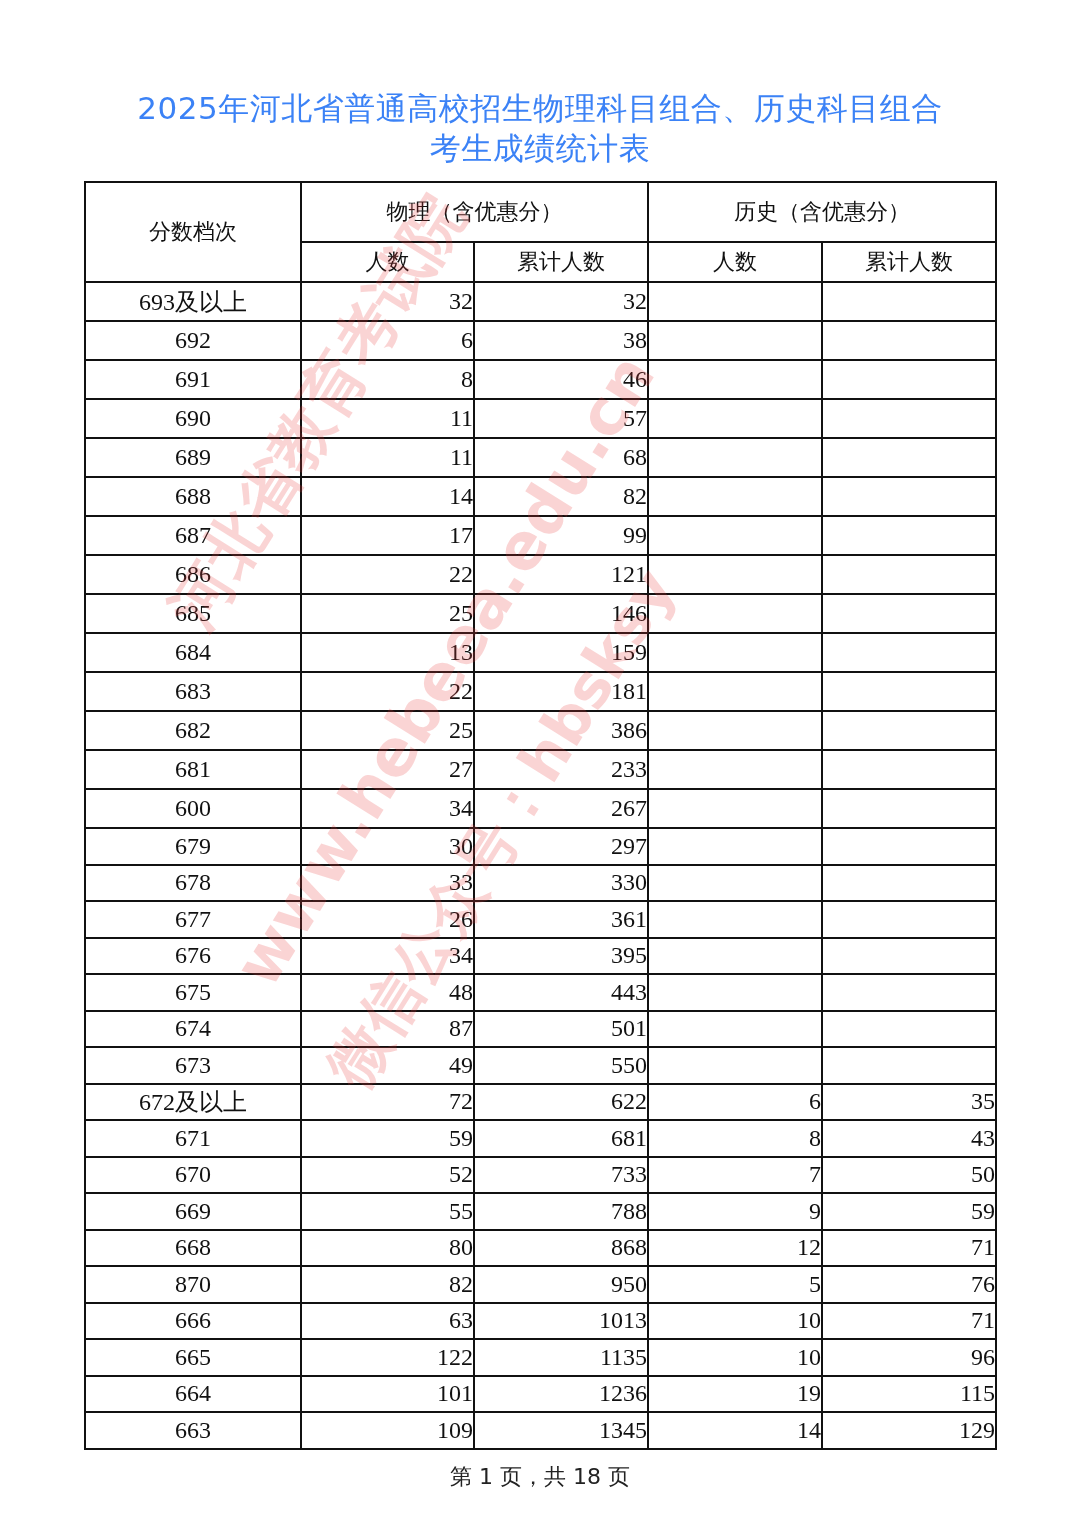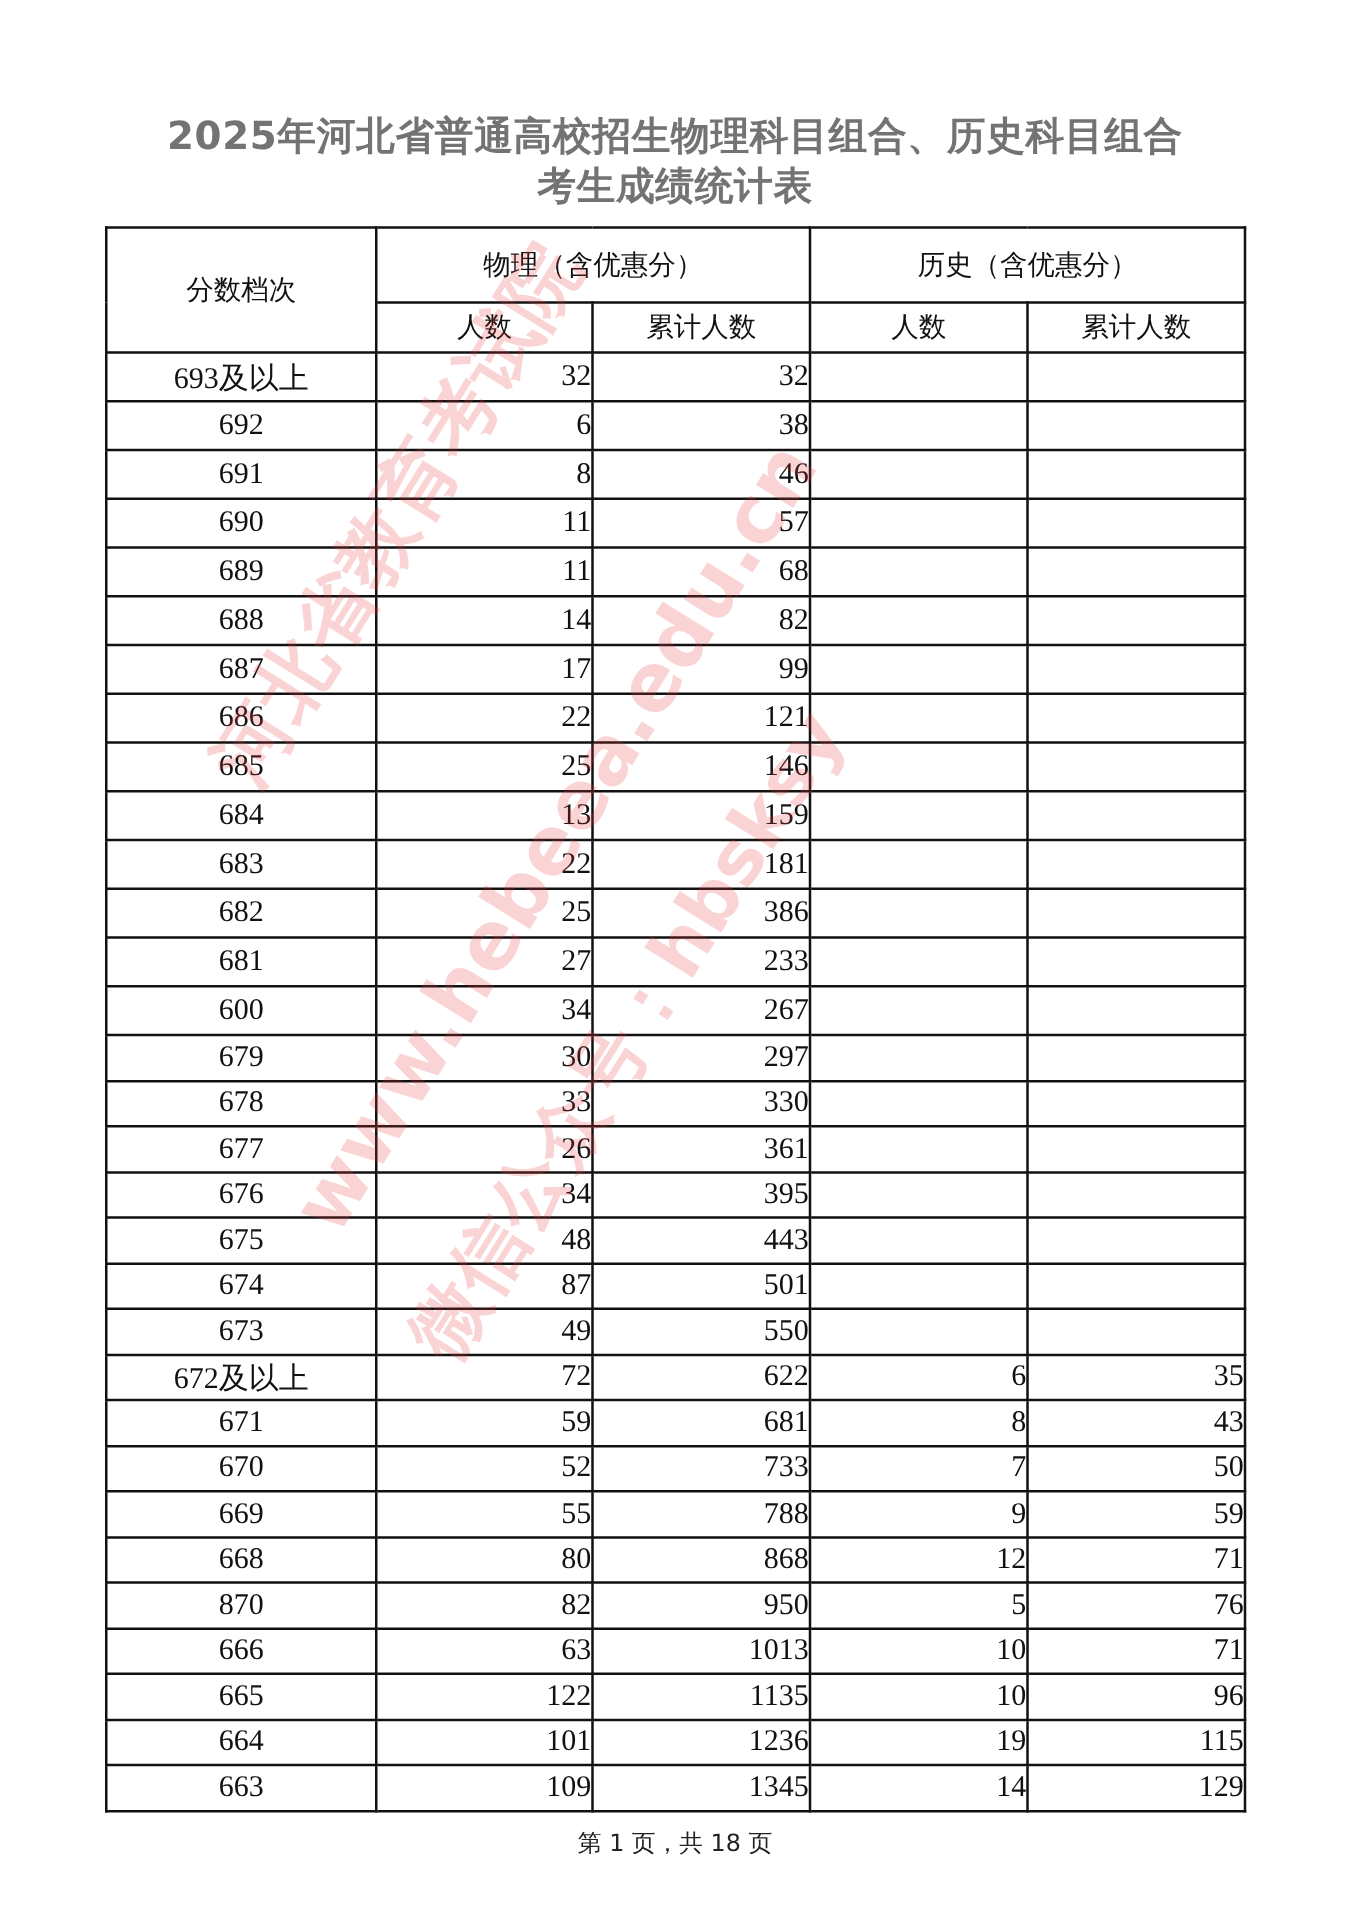--- a/index.html
+++ b/index.html
@@ -1,37 +1,37 @@
 <!DOCTYPE html>
 <html><head>
 <meta charset="utf-8">
 <style>
   html, body { margin: 0; padding: 0; background: #ffffff; }
   body { width: 1080px; height: 1528px; position: relative; overflow: hidden;
          font-family: "Liberation Serif", "DejaVu Serif", serif; color: #111; }
   .title { position: absolute; left: 0; width: 1080px; text-align: center;
-           font-family: "DejaVu Sans", "Liberation Sans", sans-serif; font-weight: bold;
-           font-size: 31px; color: #737373; letter-spacing: 0.5px; }
+           font-family: "DejaVu Sans", "Liberation Sans", sans-serif; font-weight: normal;
+           font-size: 31px; color: #3b82f6; letter-spacing: 0.5px; }
   .title.l1 { top: 88px; }
   .title.l2 { top: 128px; }
   .watermark { position: absolute; pointer-events: none; color: rgba(230,60,60,0.22);
                font-family: "DejaVu Sans", sans-serif; font-weight: bold; white-space: nowrap; }
   table.grid { position: absolute; left: 84px; top: 181px; border-collapse: collapse;
                table-layout: fixed; width: 911px; }
   table.grid td, table.grid th { border: 2px solid #111; padding: 0; font-weight: normal; }
   th { font-family: "DejaVu Sans", "Liberation Sans", sans-serif; font-size: 22px; text-align: center; }
   td { font-family: "Liberation Serif", serif; font-size: 24px; }
   td.score { text-align: center; border-radius: 14px; }
   td.num { text-align: right; padding-right: 6px; }
   tr.h1 th { height: 58px; }
   tr.h2 th { height: 38px; }
   tr.ra td { height: 37px; }
   tr.rb td { height: 34.5px; }
   .footer { position: absolute; top: 1462px; left: 0; width: 1080px; text-align: center;
-            font-family: "DejaVu Sans", sans-serif; font-size: 19px; color: #222; }
+            font-family: "DejaVu Sans", sans-serif; font-size: 22px; color: #222; }
 </style>
 </head>
 <body>
 
 <div class="title l1">2025年河北省普通高校招生物理科目组合、历史科目组合</div>
 <div class="title l2">考生成绩统计表</div>
 
 <table class="grid">
   <colgroup>
     <col style="width:216px">

